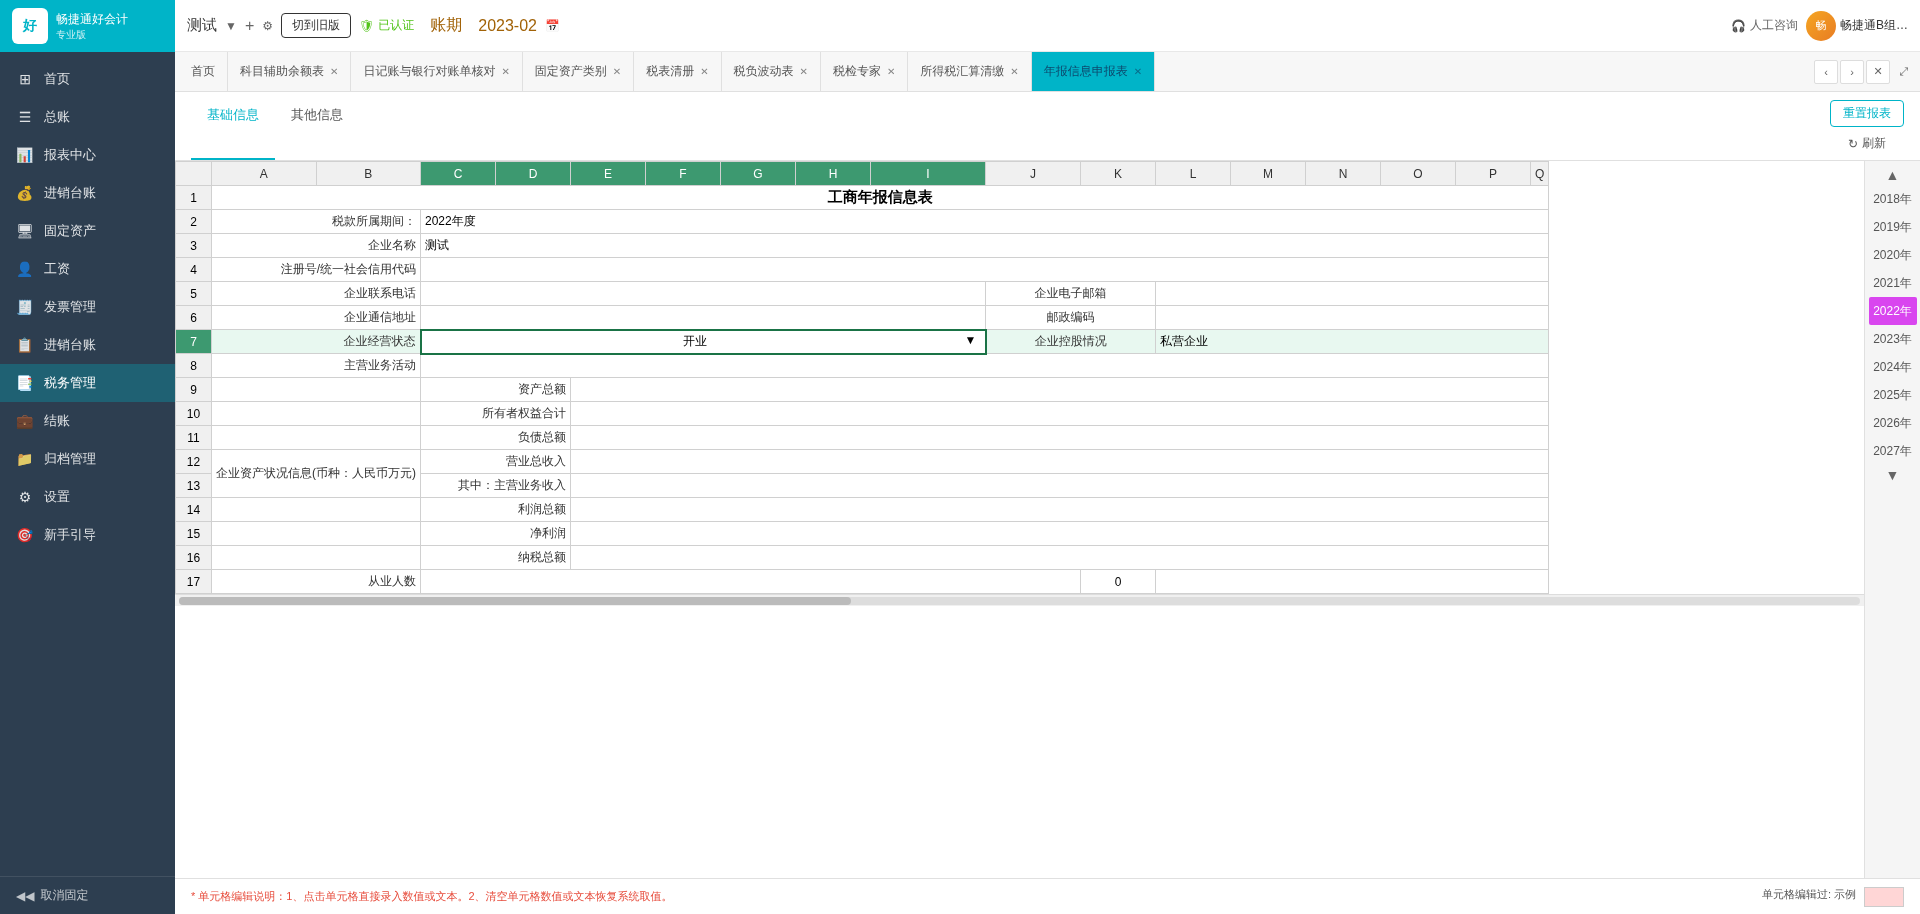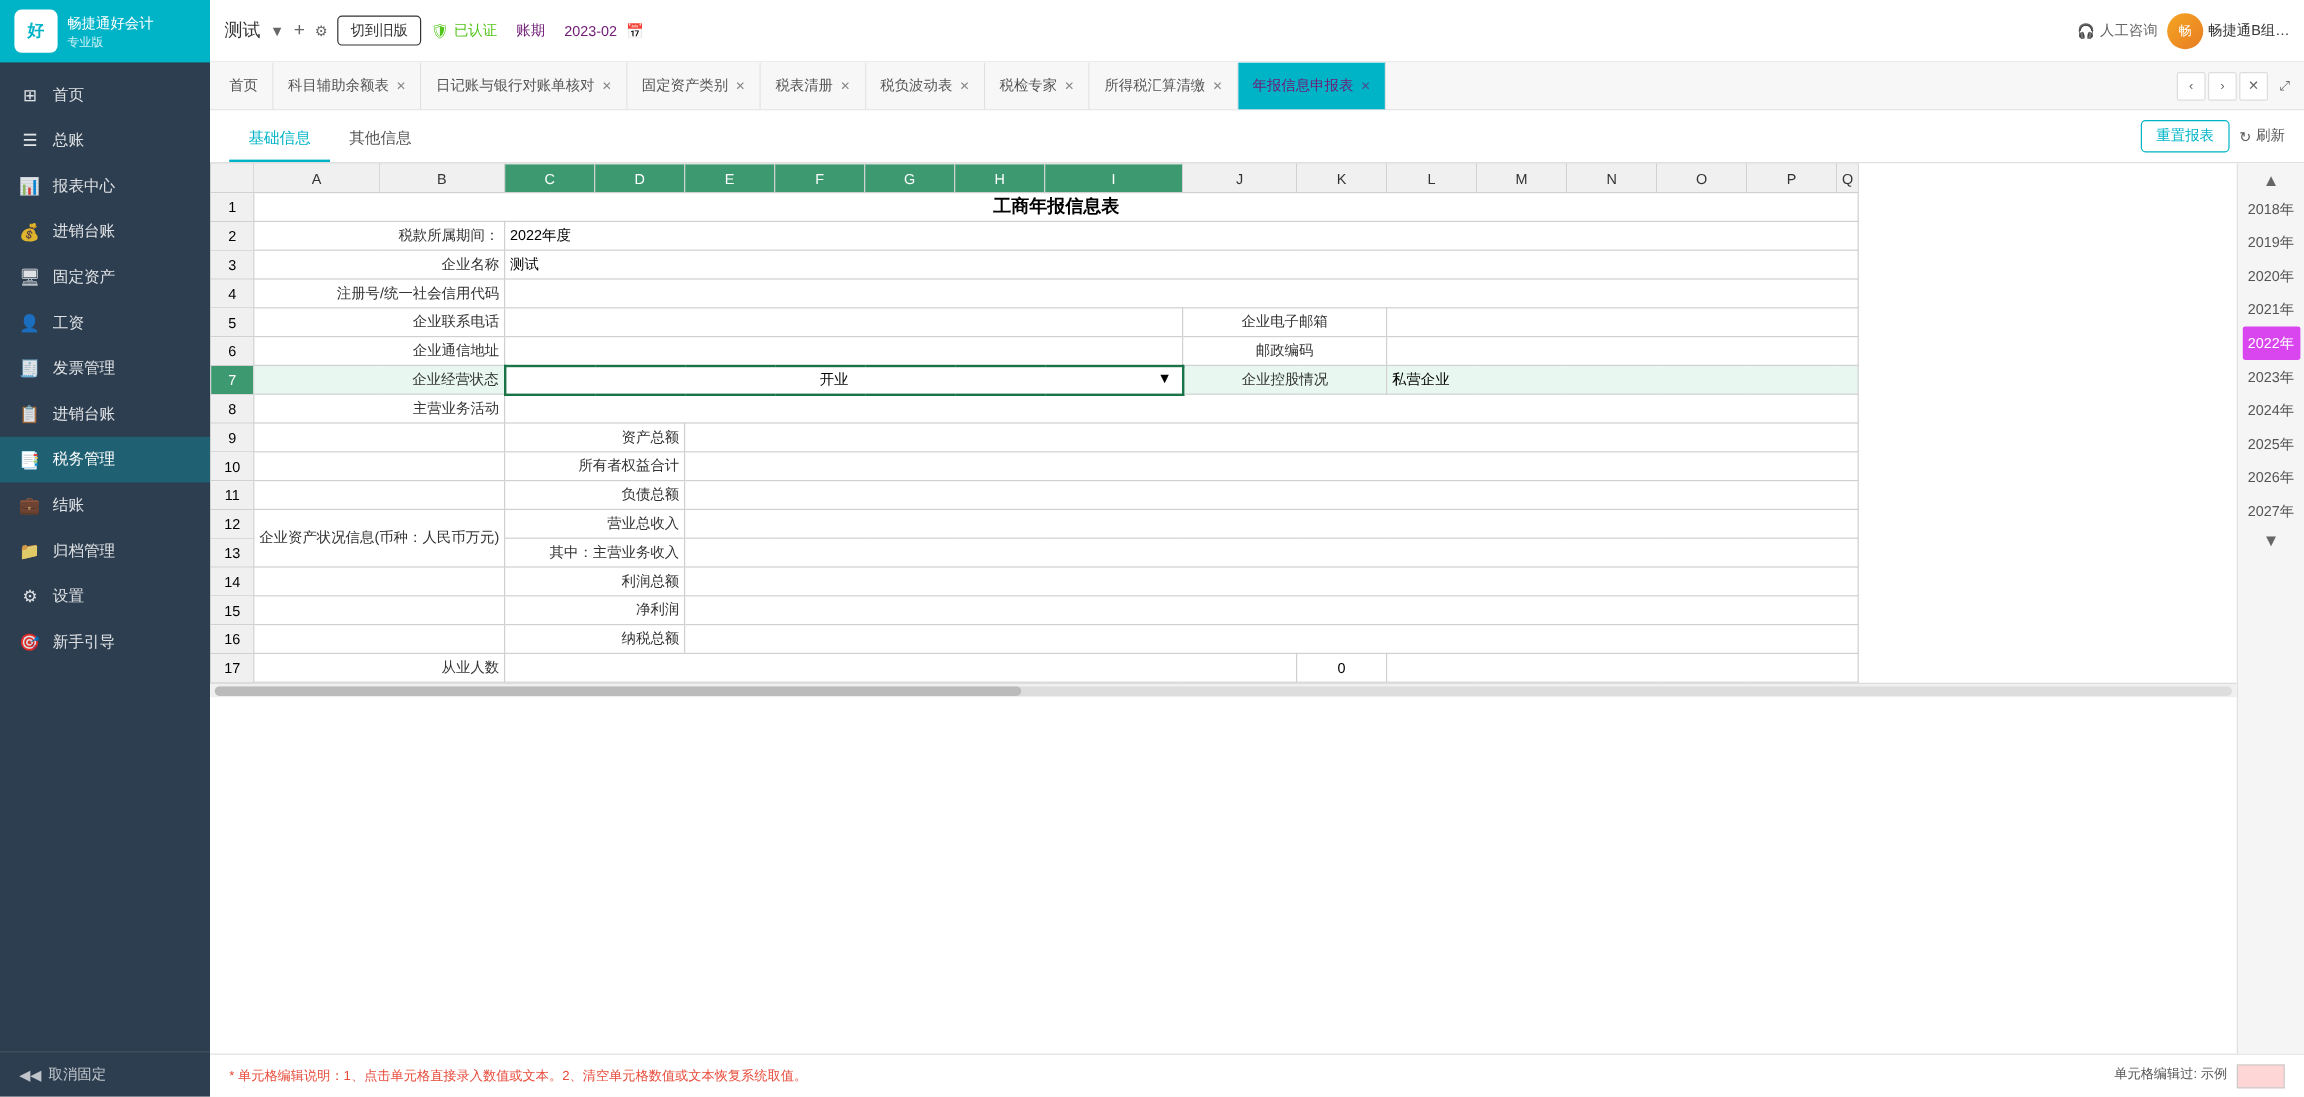--- a/index.html
+++ b/index.html
@@ -93,21 +93,21 @@
       background: #fff;
       color: #333;
     }
     .topbar-certified {
       display: flex;
       align-items: center;
       gap: 4px;
       color: #52c41a;
       font-size: 12px;
     }
-    .topbar-period { color: #701a75; font-size: 12px; margin-left: 8px; }
+    .topbar-period { color: #a16207; font-size: 16px; margin-left: 8px; }
     .topbar-spacer { flex: 1; }
     .topbar-service {
       display: flex;
       align-items: center;
       gap: 4px;
       color: #666;
       font-size: 12px;
       cursor: pointer;
     }
     .topbar-user {
@@ -149,21 +149,21 @@
       gap: 6px;
       font-size: 12px;
       color: #555;
       cursor: pointer;
       white-space: nowrap;
       border-right: 1px solid #e0e0e0;
       background: #f7f7f7;
     }
     .tab-item.active {
       background: #00b4c8;
-      color: #701a75;
+      color: #0c4a6e;
     }
     .tab-close { font-size: 10px; color: inherit; opacity: 0.7; }
     .tab-nav-btns {
       display: flex;
       align-items: center;
       margin-left: auto;
       gap: 2px;
     }
     .tab-nav-btn {
       width: 24px;
@@ -216,20 +216,21 @@
       color: #00b4c8;
       border-bottom: 2px solid #00b4c8;
       text-align: right;
     }
     .subtab-actions {
       margin-left: auto;
       display: flex;
       align-items: center;
       gap: 8px;
       padding-bottom: 8px;
+      flex-direction: column;
     }
     .btn-reset {
       border: 1px solid #00b4c8;
       color: #00b4c8;
       background: #fff;
       border-radius: 4px;
       padding: 4px 12px;
       font-size: 12px;
       cursor: pointer;
     }

